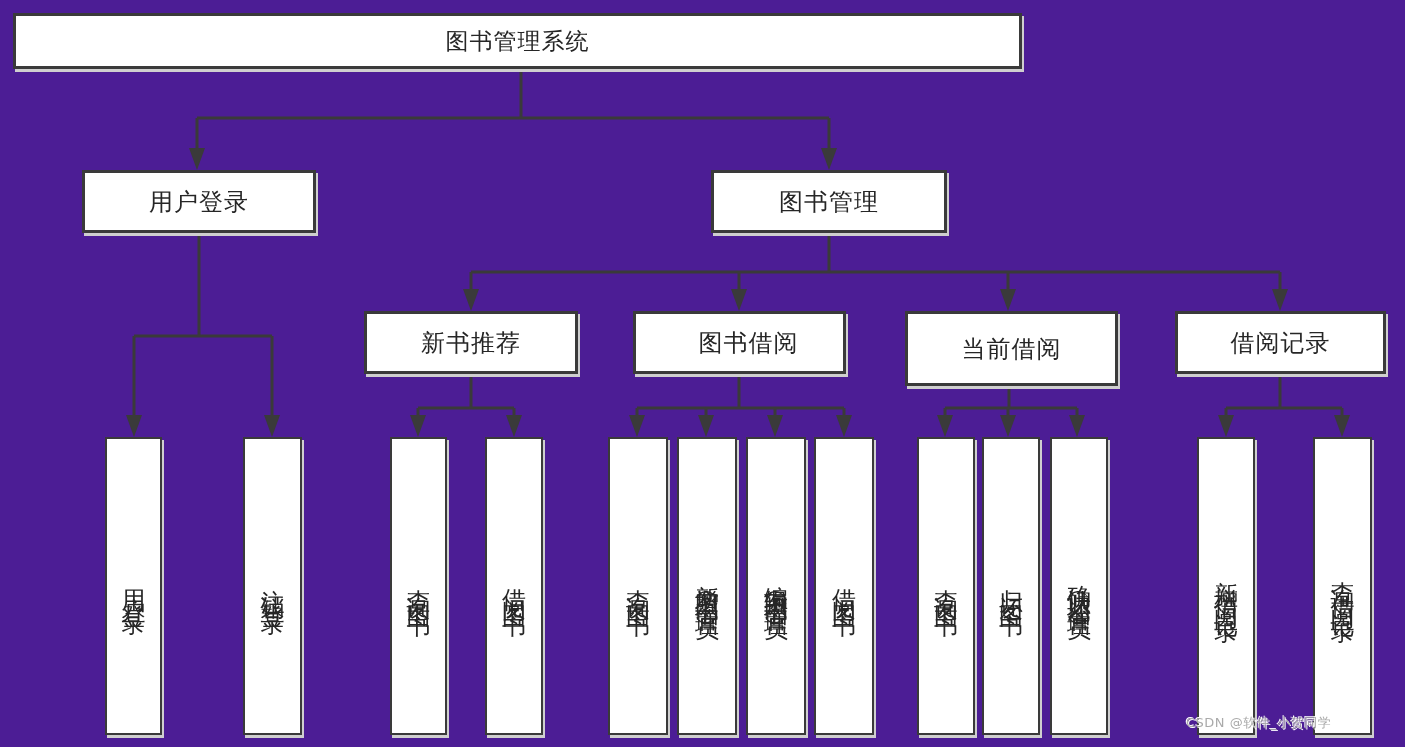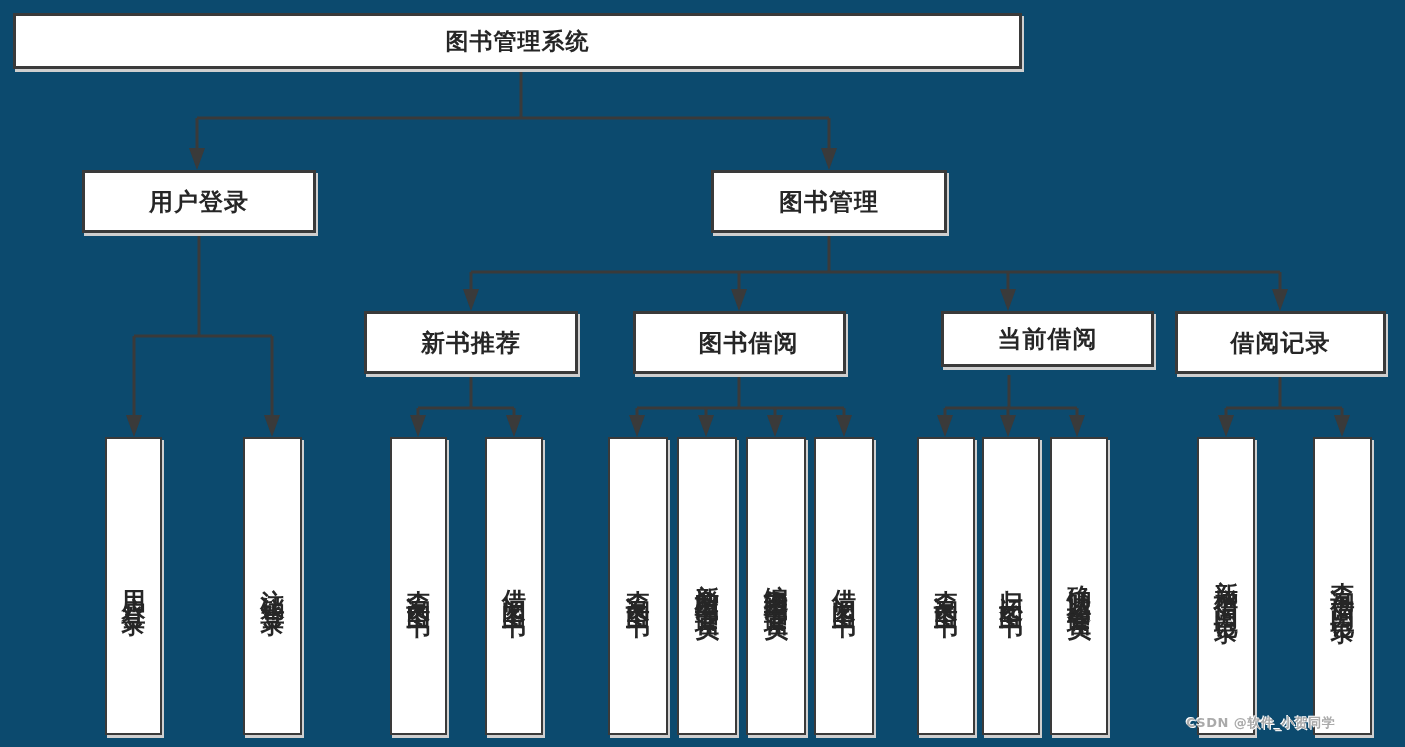--- a/index.html
+++ b/index.html
@@ -5,23 +5,22 @@
   html, body {
     margin: 0;
     padding: 0;
     background: #ffffff;
     font-family: "DejaVu Sans", "Liberation Sans", sans-serif;
   }
   #stage {
     position: relative;
     width: 1405px;
     height: 747px;
-    background: #0c4a6e;
+    background: #4c1d95;
     overflow: hidden;
-    font-weight: bold;
   }
   #wires {
     position: absolute;
     left: 0; top: 0;
     width: 1405px;
     height: 747px;
   }
   .box {
     position: absolute;
     box-sizing: border-box;
@@ -122,21 +121,21 @@
   <div class="box h-node" style="left:711px; top:170px; width:236px; height:63px;justify-content:center;">
     <span>图书管理</span>
   </div>
 
   <div class="box h-node" style="left:364px; top:311px; width:214px; height:63px;">
     <span>新书推荐</span>
   </div>
   <div class="box h-node" style="left:633px; top:311px; width:213px; height:63px;padding-left:18px;">
     <span>图书借阅</span>
   </div>
-  <div class="box h-node" style="left:905px; top:311px; width:213px; height:56px;margin-left:36px;">
+  <div class="box h-node" style="left:905px; top:311px; width:213px; height:75px;">
     <span>当前借阅</span>
   </div>
   <div class="box h-node" style="left:1175px; top:311px; width:211px; height:63px;">
     <span>借阅记录</span>
   </div>
 
   <div class="box leaf" style="left:105px; top:437px; width:57px; height:298px;">
     <span class="v-label">用户登录</span>
   </div>
   <div class="box leaf" style="left:243px; top:437px; width:59px; height:298px;">

